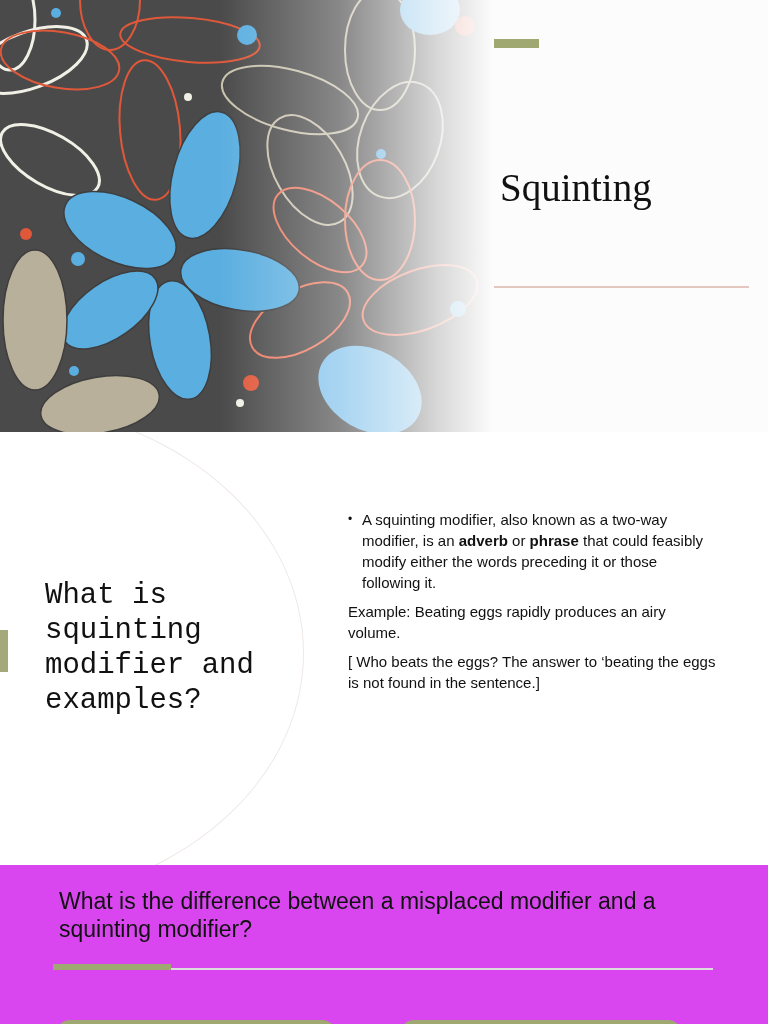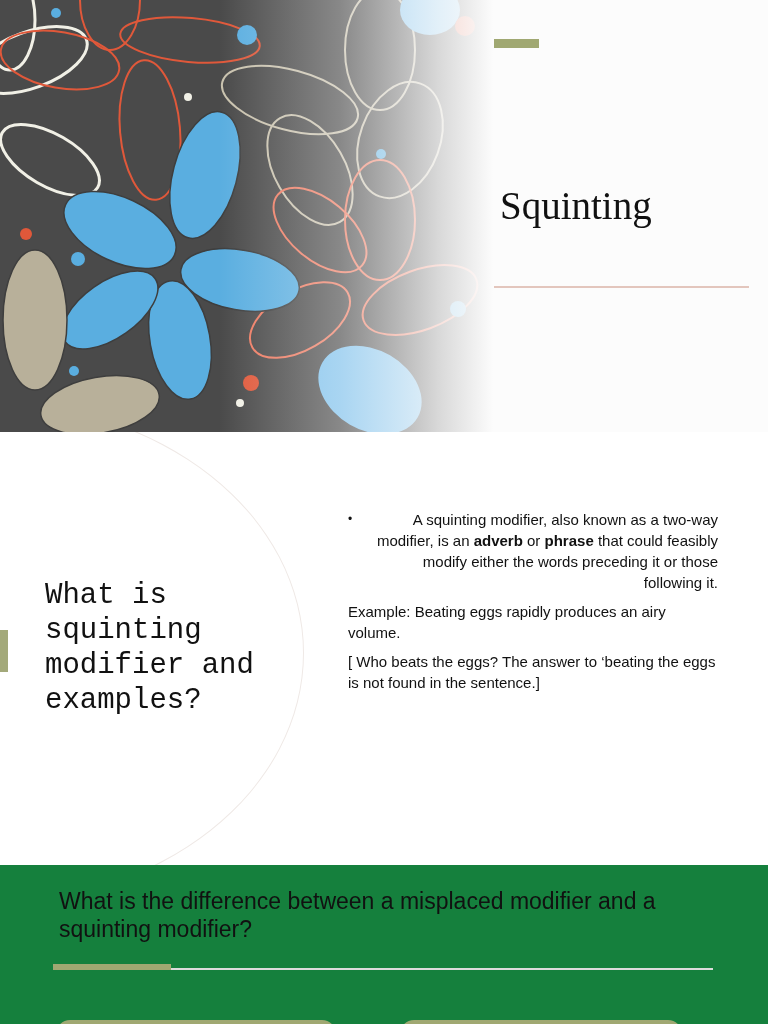--- a/index.html
+++ b/index.html
@@ -1,37 +1,37 @@
 <!DOCTYPE html>
 <html><head>
 <meta charset="utf-8">
 <style>
   html, body { margin: 0; padding: 0; }
   body { width: 768px; height: 1024px; overflow: hidden; background: #fff; position: relative; font-family: "Liberation Sans", sans-serif; }
   .slide { position: absolute; left: 0; width: 768px; overflow: hidden; }
   #s1 { top: 0; height: 432px; background: #fcfcfc; }
   #s2 { top: 432px; height: 433px; background: #ffffff; }
-  #s3 { top: 865px; height: 159px; background: #15803d; }
+  #s3 { top: 865px; height: 159px; background: #d946ef; }
 
   
   .art { position: absolute; left: 0; top: 0; width: 548px; height: 432px; background: #4a4a4a; overflow: hidden; }
   .art svg { position: absolute; left: 0; top: 0; }
   .art-fade { position: absolute; left: 0; top: 0; width: 548px; height: 432px;
     background: linear-gradient(90deg, rgba(252,252,252,0) 0%, rgba(252,252,252,0) 40%, rgba(252,252,252,0.35) 62%, rgba(252,252,252,0.8) 80%, rgba(252,252,252,1) 90%); }
   .accent-bar-top { position: absolute; left: 494px; top: 39px; width: 45px; height: 9px; background: #a0a872; }
-  .title { position: absolute; left: 500px; top: 186px; font-family: "Liberation Serif", serif; font-size: 39px; line-height: 40px; color: #111; }
+  .title { position: absolute; left: 500px; top: 168px; font-family: "Liberation Serif", serif; font-size: 39px; line-height: 40px; color: #111; }
   .title-rule { position: absolute; left: 494px; top: 286px; width: 255px; height: 2px; background: #e3c6bd; }
 
   
   .circle { position: absolute; left: -330px; top: -30px; width: 632px; height: 500px; border-radius: 50%; border: 1px solid #efe9e6; background: #fff; }
   .side-bar { position: absolute; left: 0; top: 198px; width: 8px; height: 42px; background: #a3a97a; }
   .q-title { position: absolute; left: 45px; top: 146px; font-size: 29px; line-height: 35px; color: #111; width: 240px; font-family: Liberation Mono, monospace; }
   .content { position: absolute; left: 348px; top: 77px; width: 370px; font-size: 15px; line-height: 21px; color: #111; }
   .content ul { margin: 0; padding: 0; list-style: none; }
-  .content li { position: relative; padding-left: 14px; margin-bottom: 8px; text-align: right; }
+  .content li { position: relative; padding-left: 14px; margin-bottom: 8px; }
   .content li::before { content: "•"; position: absolute; left: 0; top: 0; font-size: 12px; }
   .content p { margin: 0 0 8px 0; }
 
   
   .s3-title { position: absolute; left: 59px; top: 22px; font-size: 23px; line-height: 28px; color: #111; width: 680px; }
   .s3-rule { position: absolute; left: 53px; top: 103px; width: 660px; height: 2px; background: #dcdcdc; }
   .s3-rule-accent { position: absolute; left: 53px; top: 99px; width: 118px; height: 6px; background: #a0a872; }
   .card { position: absolute; top: 155px; height: 30px; background: #a0a872; border-radius: 14px 14px 0 0; }
   .card1 { left: 56px; width: 280px; }
   .card2 { left: 400px; width: 282px; }

